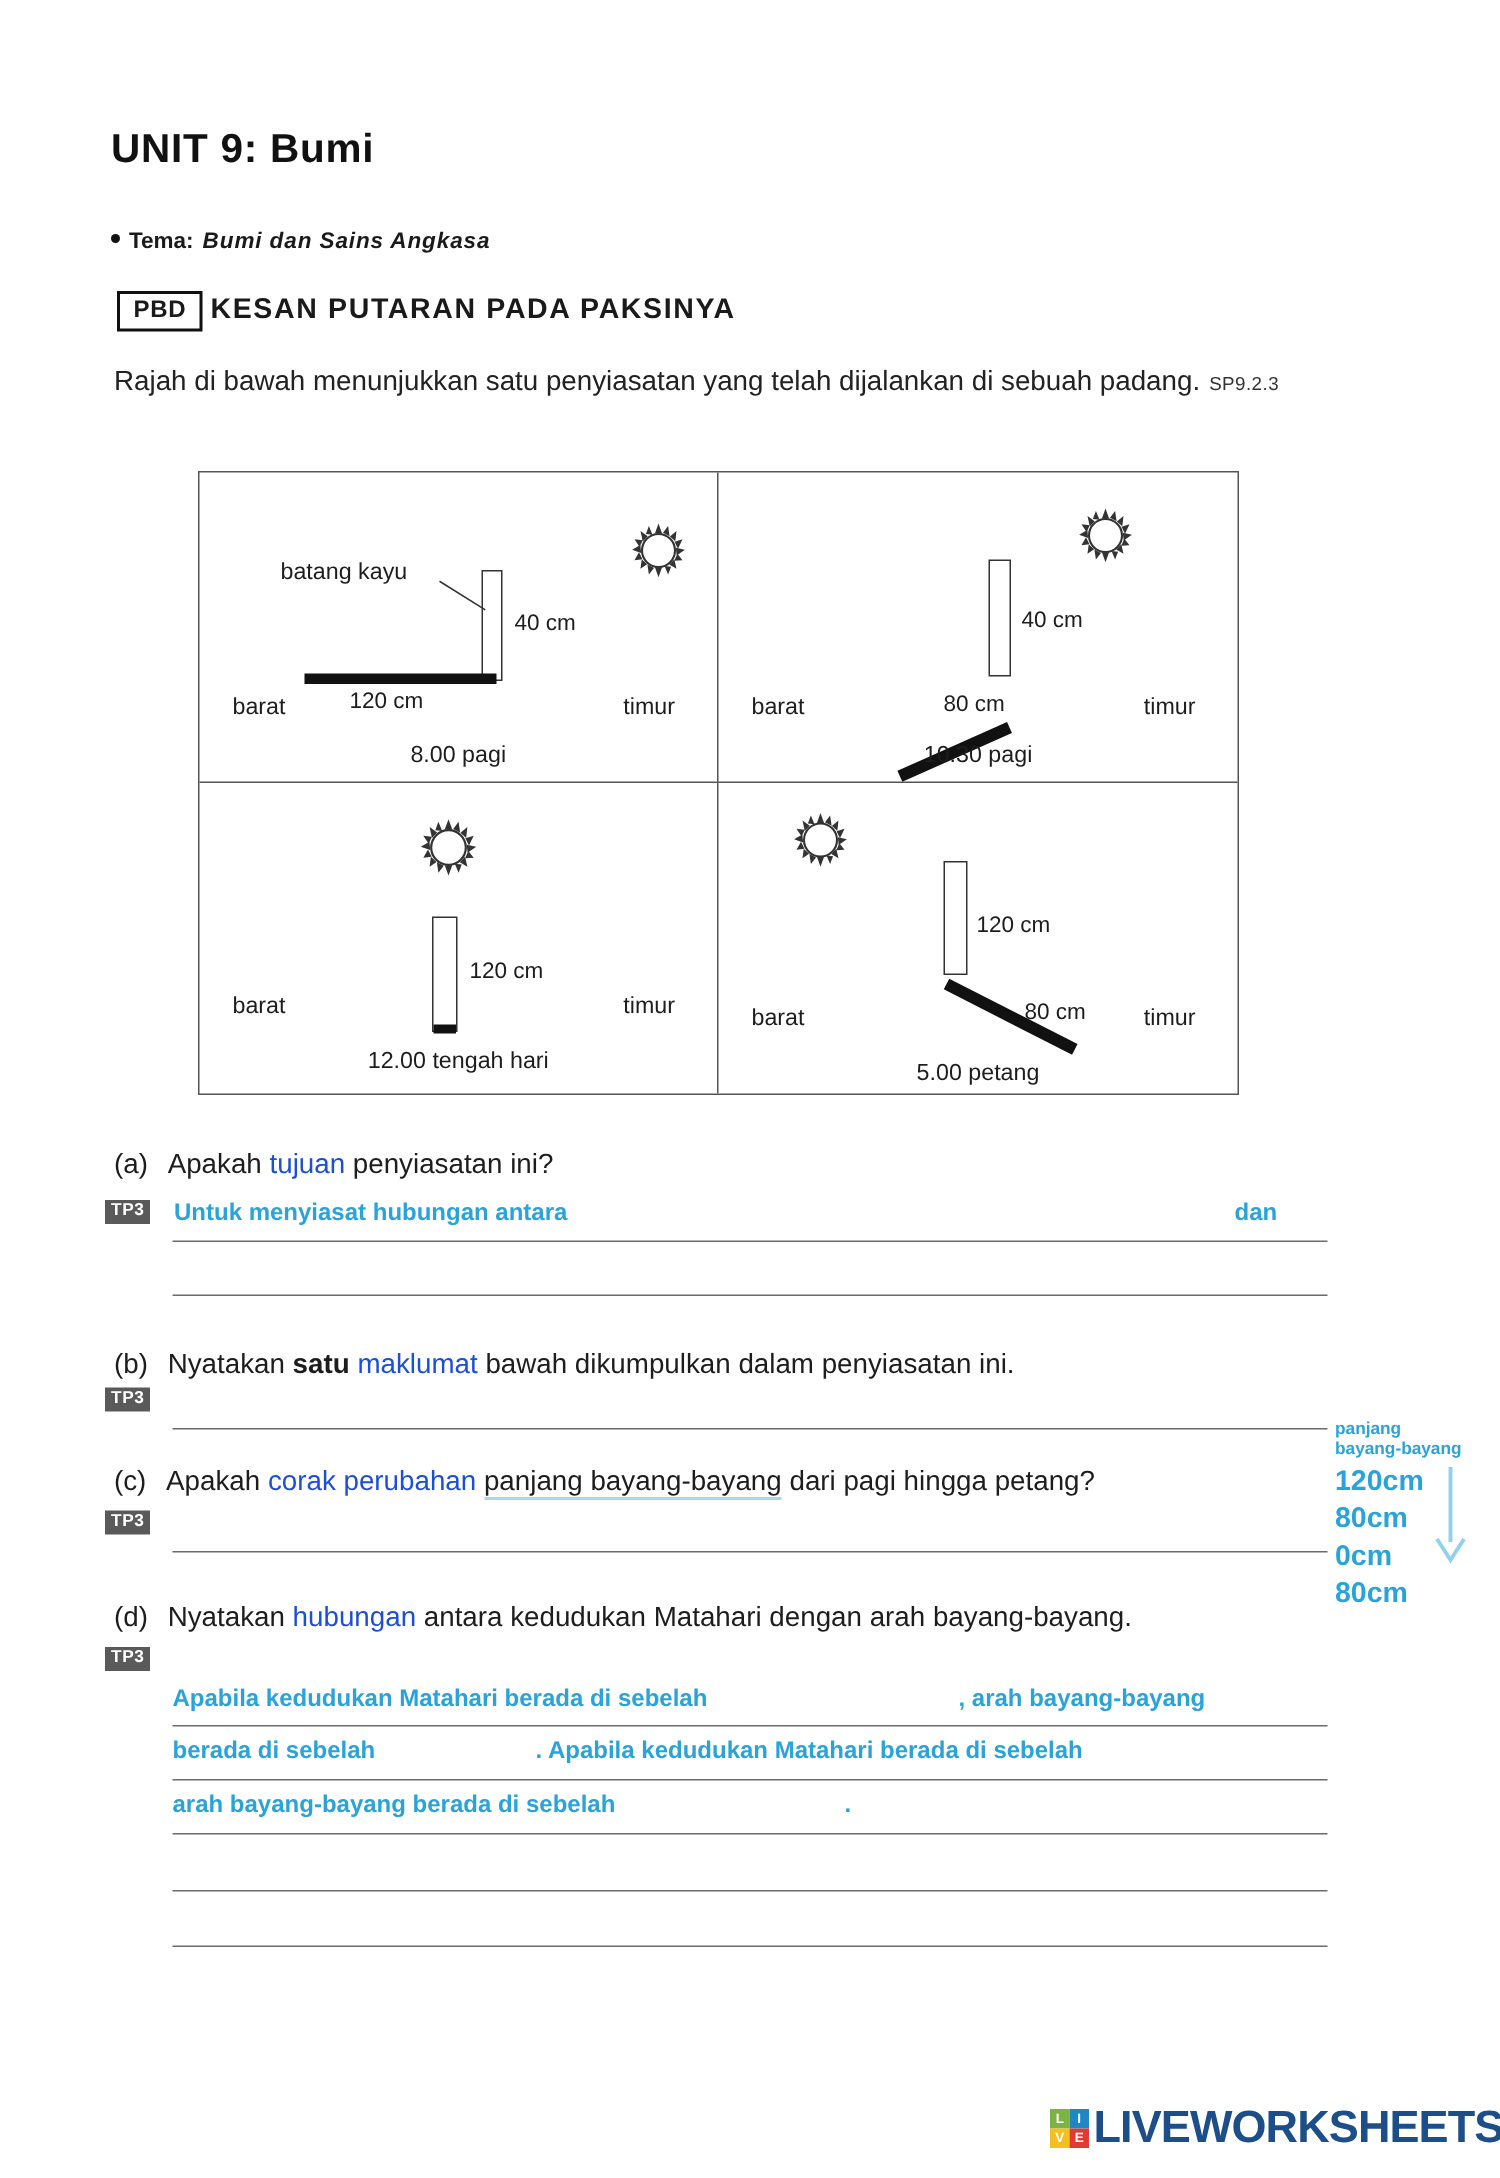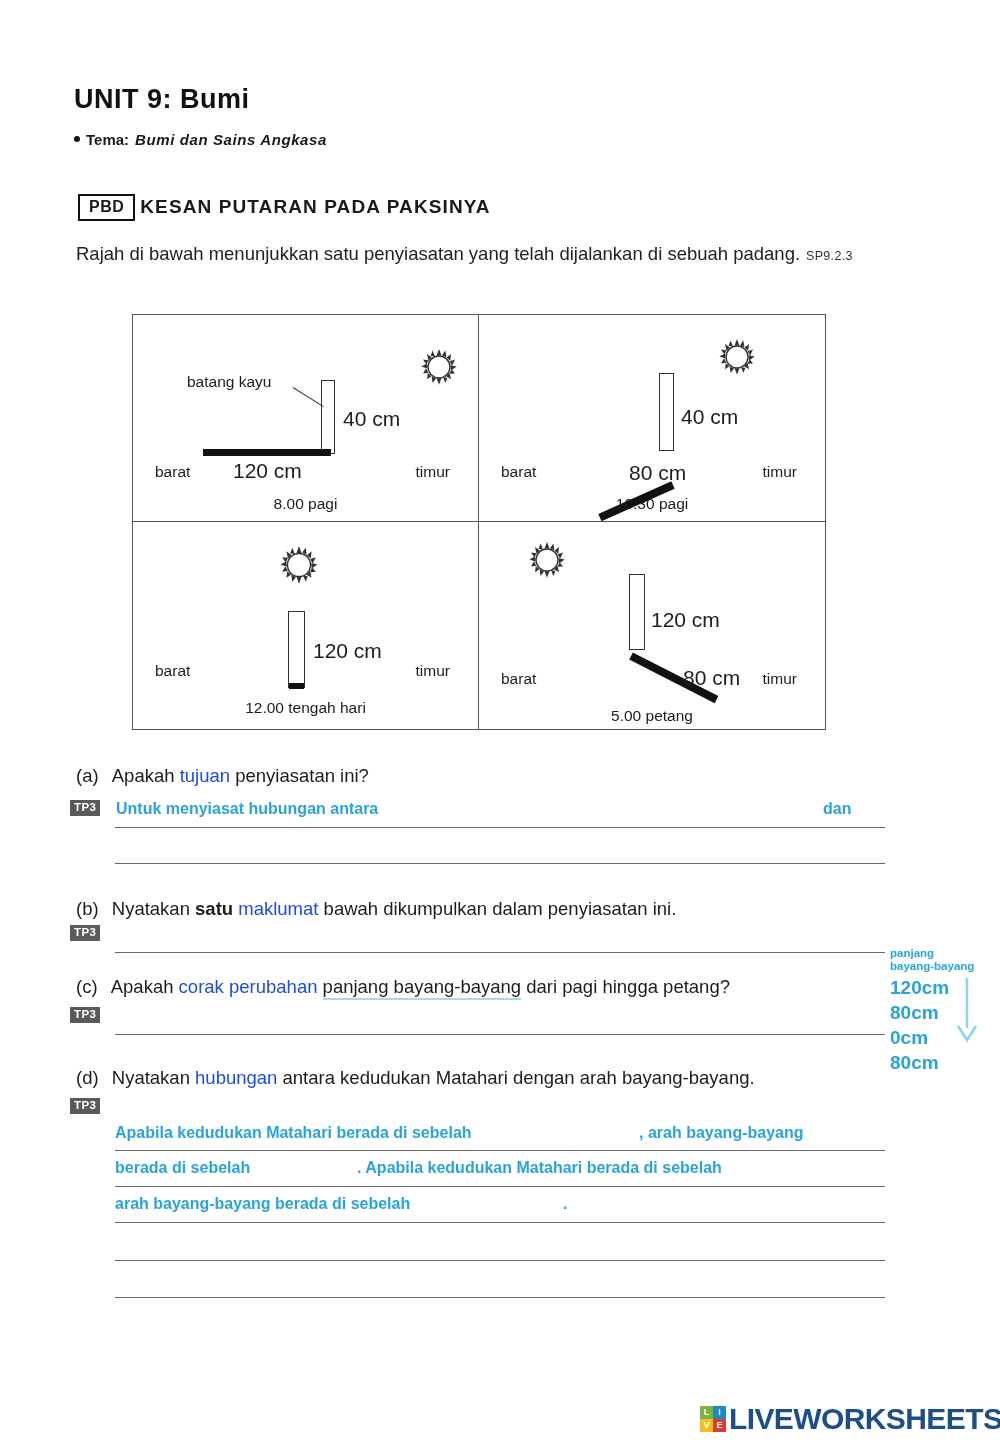--- a/index.html
+++ b/index.html
@@ -37,21 +37,21 @@
   }
   .tema-bullet {
     display: inline-block;
     width: 6px; height: 6px;
     border-radius: 50%;
     background: #111;
     position: relative;
     top: -3px;
   }
   .tema-label { font-weight: bold; font-size: 15px; }
-  .tema-value { font-weight: bold; font-style: italic; font-size: 15px; letter-spacing: 0.6px; }
+  .tema-value { font-weight: bold; font-style: italic; font-size: 15px; letter-spacing: 0.6px; margin-top: 21px; }
 
   
   .pbd-row {
     position: absolute;
     left: 78px;
     top: 194px;
     display: flex;
     align-items: center;
     gap: 5px;
   }
@@ -110,21 +110,21 @@
 
   .qlabel {
     position: absolute;
     font-size: 15.5px;
     color: #1d1d1d;
     white-space: nowrap;
   }
   .lab-barat { left: 22px; top: 148px; }
   .lab-timur { right: 28px; top: 148px; }
   .lab-time  { left: 0; right: 0; text-align: center; top: 180px; }
-  .lab-dim   { font-size: 21px; }
+  .lab-dim   { font-size: 15px; }
 
   .pole {
     position: absolute;
     background: #fff;
     border: 1.3px solid #333;
     box-sizing: border-box;
   }
   .shadow-h {
     position: absolute;
     background: #111;

